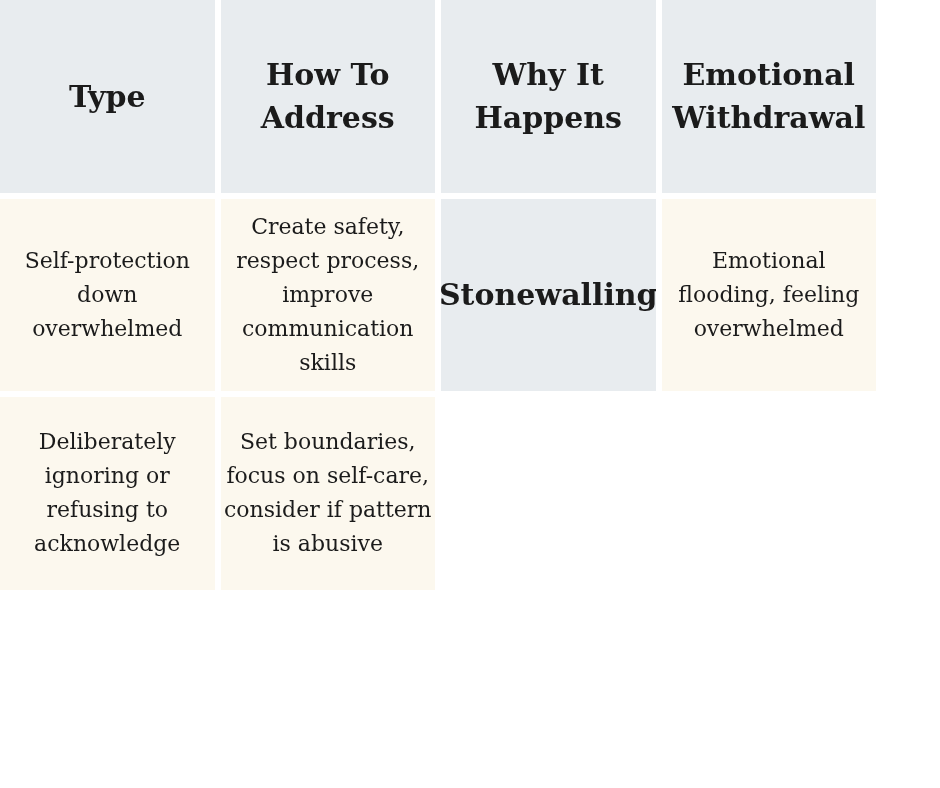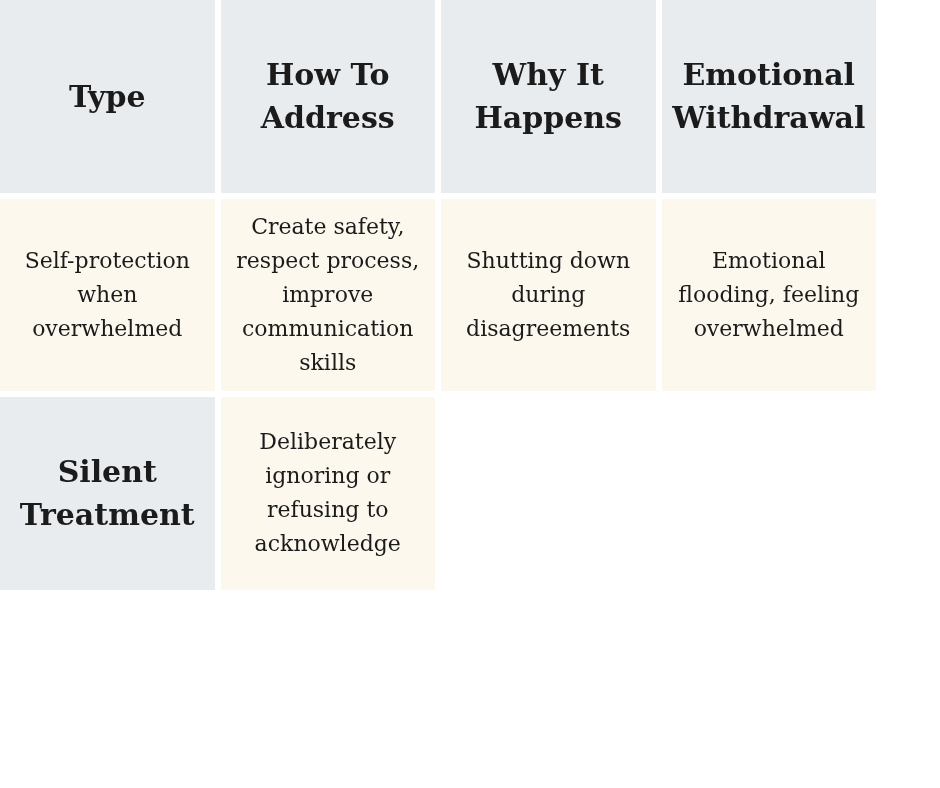--- a/index.html
+++ b/index.html
@@ -49,35 +49,35 @@
 
   <div class="cell head">Type</div>
   <div class="cell head">How To
 Address</div>
   <div class="cell head">Why It
 Happens</div>
 
   <div class="cell rowlabel">Emotional
 Withdrawal</div>
   <div class="cell body">Self-protection
-when
+down
 overwhelmed</div>
   <div class="cell body">Create safety,
 respect process,
 improve
 communication
 skills</div>
 
-  <div class="cell body">Shutting down
-during
-disagreements</div>
+  <div class="cell rowlabel">Stonewalling</div>
   <div class="cell body">Emotional
 flooding, feeling
 overwhelmed</div>
 
-  <div class="cell rowlabel">Silent
-Treatment</div>
   <div class="cell body">Deliberately
 ignoring or
 refusing to
 acknowledge</div>
+  <div class="cell body">Set boundaries,
+focus on self-care,
+consider if pattern
+is abusive</div>
 
 </div>
 
 </body></html>

